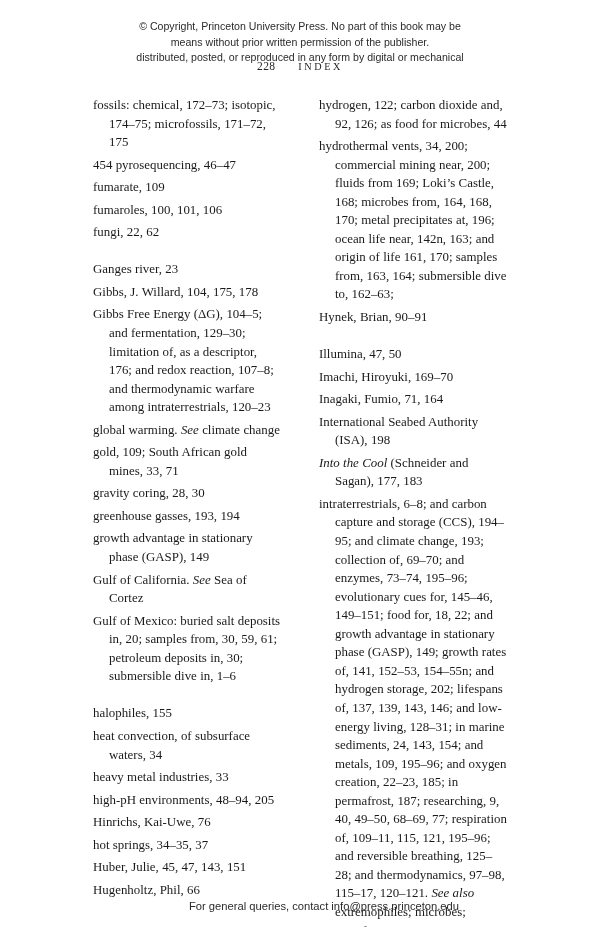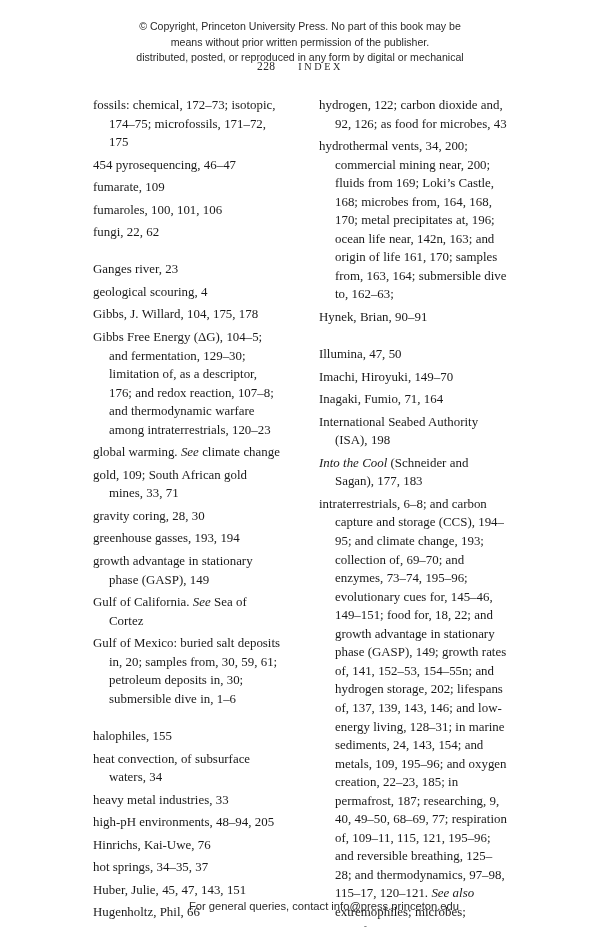--- a/index.html
+++ b/index.html
@@ -107,45 +107,44 @@
 </div>
 
 <div id="index-body">
   <div class="index-column" id="index-column-left">
       <p class="index-entry">fossils: chemical, 172–73; isotopic, 174–75; microfossils, 171–72, 175</p>
       <p class="index-entry">454 pyrosequencing, 46–47</p>
       <p class="index-entry">fumarate, 109</p>
       <p class="index-entry">fumaroles, 100, 101, 106</p>
       <p class="index-entry">fungi, 22, 62</p>
       <p class="index-entry gap-before">Ganges river, 23</p>
-      <p class="index-entry">geological scouring, 4</p>
       <p class="index-entry">Gibbs, J. Willard, 104, 175, 178</p>
       <p class="index-entry">Gibbs Free Energy (ΔG), 104–5; and fermentation, 129–30; limitation of, as a descriptor, 176; and redox reaction, 107–8; and thermodynamic warfare among intraterrestrials, 120–23</p>
       <p class="index-entry">global warming. <i>See</i> climate change</p>
       <p class="index-entry">gold, 109; South African gold mines, 33, 71</p>
       <p class="index-entry">gravity coring, 28, 30</p>
       <p class="index-entry">greenhouse gasses, 193, 194</p>
       <p class="index-entry">growth advantage in stationary phase (GASP), 149</p>
       <p class="index-entry">Gulf of California. <i>See</i> Sea of Cortez</p>
       <p class="index-entry">Gulf of Mexico: buried salt deposits in, 20; samples from, 30, 59, 61; petroleum deposits in, 30; submersible dive in, 1–6</p>
       <p class="index-entry gap-before">halophiles, 155</p>
       <p class="index-entry">heat convection, of subsurface waters, 34</p>
       <p class="index-entry">heavy metal industries, 33</p>
       <p class="index-entry">high-pH environments, 48–94, 205</p>
       <p class="index-entry">Hinrichs, Kai-Uwe, 76</p>
       <p class="index-entry">hot springs, 34–35, 37</p>
       <p class="index-entry">Huber, Julie, 45, 47, 143, 151</p>
       <p class="index-entry">Hugenholtz, Phil, 66</p>
     </div>
   <div class="index-column" id="index-column-right">
-      <p class="index-entry">hydrogen, 122; carbon dioxide and, 92, 126; as food for microbes, 43</p>
+      <p class="index-entry">hydrogen, 122; carbon dioxide and, 92, 126; as food for microbes, 44</p>
       <p class="index-entry">hydrothermal vents, 34, 200; commercial mining near, 200; fluids from 169; Loki’s Castle, 168; microbes from, 164, 168, 170; metal precipitates at, 196; ocean life near, 142n, 163; and origin of life 161, 170; samples from, 163, 164; submersible dive to, 162–63;</p>
       <p class="index-entry">Hynek, Brian, 90–91</p>
       <p class="index-entry gap-before">Illumina, 47, 50</p>
-      <p class="index-entry">Imachi, Hiroyuki, 149–70</p>
+      <p class="index-entry">Imachi, Hiroyuki, 169–70</p>
       <p class="index-entry">Inagaki, Fumio, 71, 164</p>
       <p class="index-entry">International Seabed Authority (ISA), 198</p>
       <p class="index-entry"><i>Into the Cool</i> (Schneider and Sagan), 177, 183</p>
       <p class="index-entry">intraterrestrials, 6–8; and carbon capture and storage (CCS), 194–95; and climate change, 193; collection of, 69–70; and enzymes, 73–74, 195–96; evolutionary cues for, 145–46, 149–151; food for, 18, 22; and growth advantage in stationary phase (GASP), 149; growth rates of, 141, 152–53, 154–55n; and hydrogen storage, 202; lifespans of, 137, 139, 143, 146; and low-energy living, 128–31; in marine sediments, 24, 143, 154; and metals, 109, 195–96; and oxygen creation, 22–23, 185; in permafrost, 187; researching, 9, 40, 49–50, 68–69, 77; respiration of, 109–11, 115, 121, 195–96; and reversible breathing, 125–28; and thermodynamics, 97–98, 115–17, 120–121. <i>See also</i> extremophiles; microbes; <i>specific types</i></p>
     </div>
 </div>
 
 <div id="page-footer">
   <span>For general queries, contact info@press.princeton.edu</span>
 </div>

